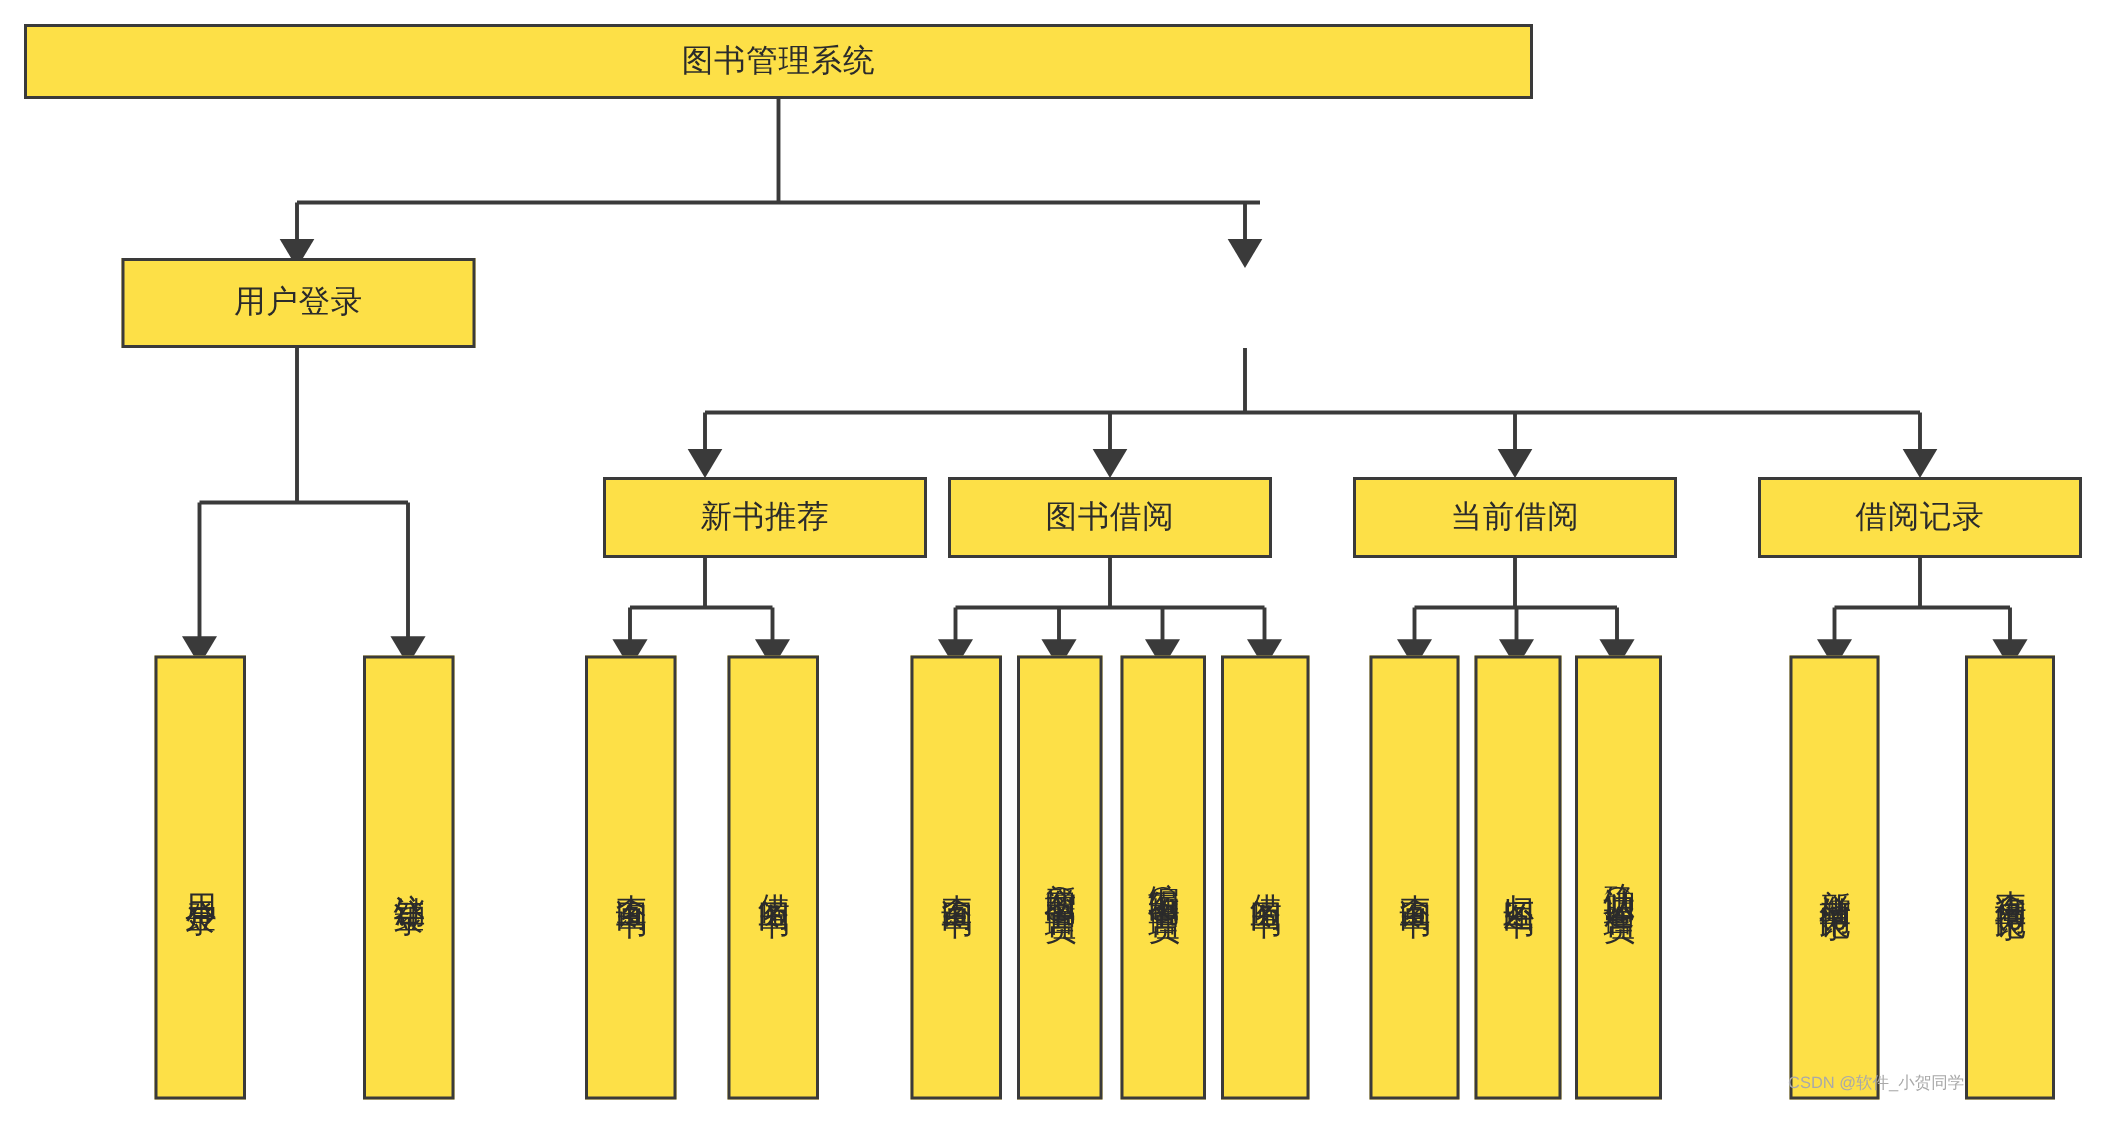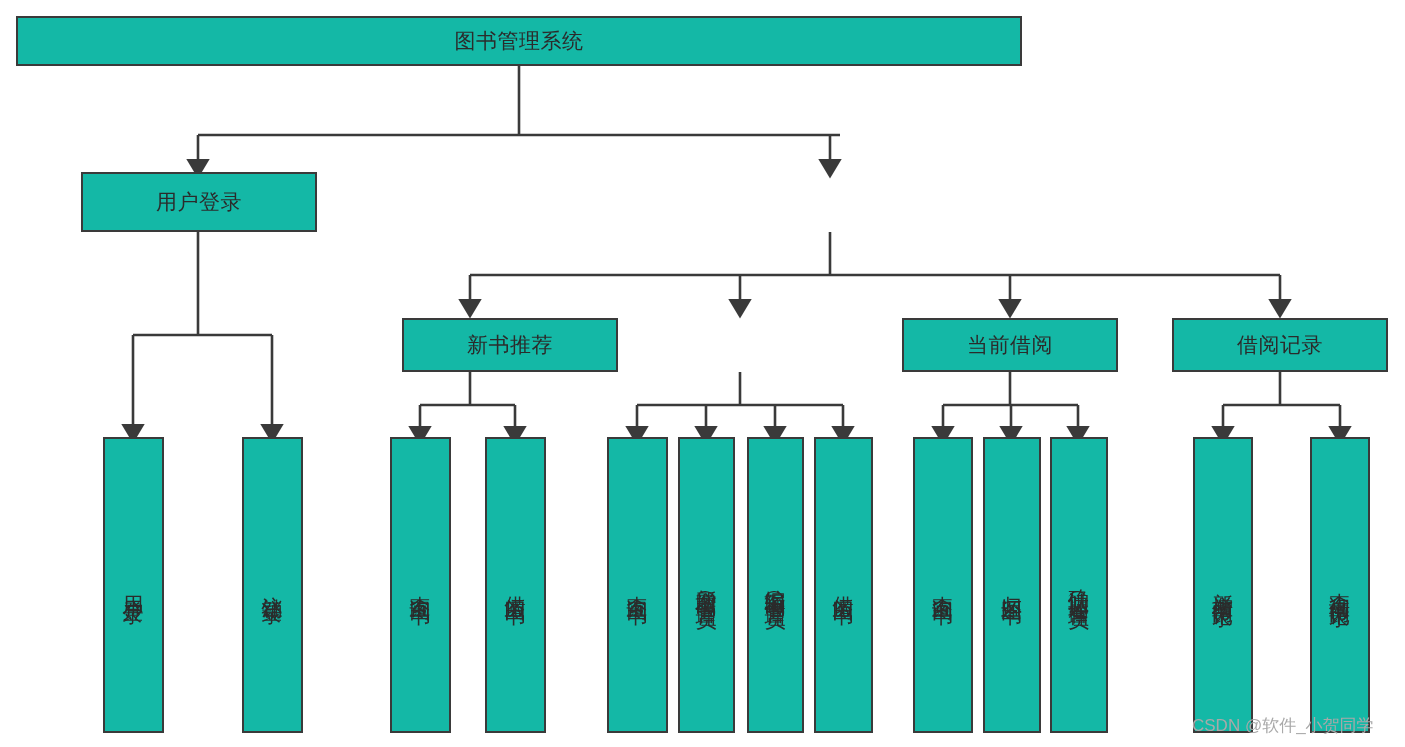--- a/index.html
+++ b/index.html
@@ -22,21 +22,21 @@
   svg#tree-svg {
     position: absolute;
     left: 0;
     top: 0;
     width: 1405px;
     height: 747px;
   }
   .node-box {
     position: absolute;
     box-sizing: border-box;
-    background: #14b8a6;
+    background: #fde047;
     border: 2.5px solid #3a3a3a;
     display: flex;
     align-items: center;
     justify-content: center;
     overflow: hidden;
   }
   .node-label {
     color: #2b2b2b;
     text-align: center;
     line-height: 1.18;
@@ -60,21 +60,21 @@
     text-orientation: upright;
     font-size: 21px;
     line-height: 1.0;
     letter-spacing: 3px;
     max-height: 100%;
   }
   #watermark {
     position: absolute;
     left: 1192px;
     top: 714px;
-    font-size: 17px;
+    font-size: 11px;
     color: #a9a9a9;
     white-space: nowrap;
     font-family: "Liberation Sans", "DejaVu Sans", sans-serif;
     pointer-events: none;
   }
 </style>
 </head>
 <body>
 
 <div id="diagram-root">
@@ -136,20 +136,23 @@
     <span class="node-label">图书管理系统</span>
   </div>
 
   <div class="node-box horizontal" style="left:81px; top:172px; width:236px; height:60px;">
     <span class="node-label">用户登录</span>
   </div>
 
   <div class="node-box horizontal" style="left:362px; top:318px; width:216px; height:54px;margin-left:40px;">
     <span class="node-label">新书推荐</span>
   </div>
+  <div class="node-box horizontal" style="left:632px; top:318px; width:216px; height:54px;">
+    <span class="node-label">图书借阅</span>
+  </div>
   <div class="node-box horizontal" style="left:902px; top:318px; width:216px; height:54px;">
     <span class="node-label">当前借阅</span>
   </div>
   <div class="node-box horizontal" style="left:1172px; top:318px; width:216px; height:54px;">
     <span class="node-label">借阅记录</span>
   </div>
 
   <div class="node-box vertical" style="left:103px; top:437px; width:61px; height:296px;">
     <span class="node-label">用户登录</span>
   </div>

